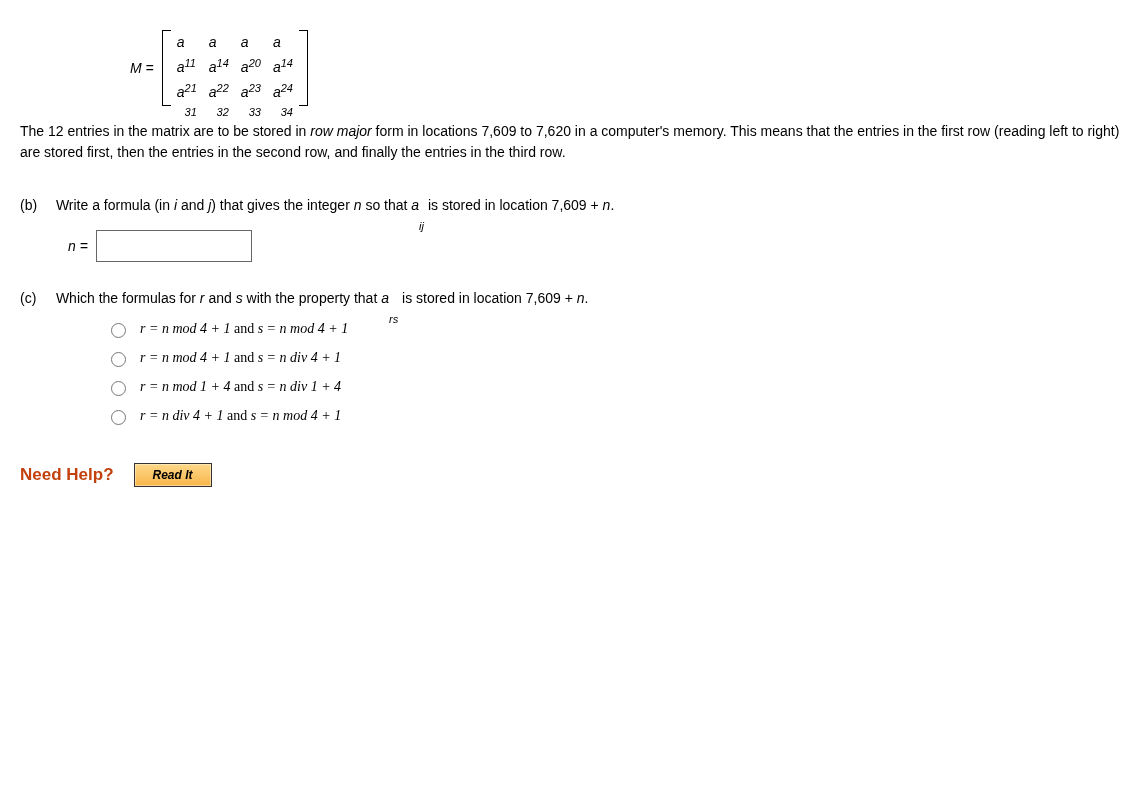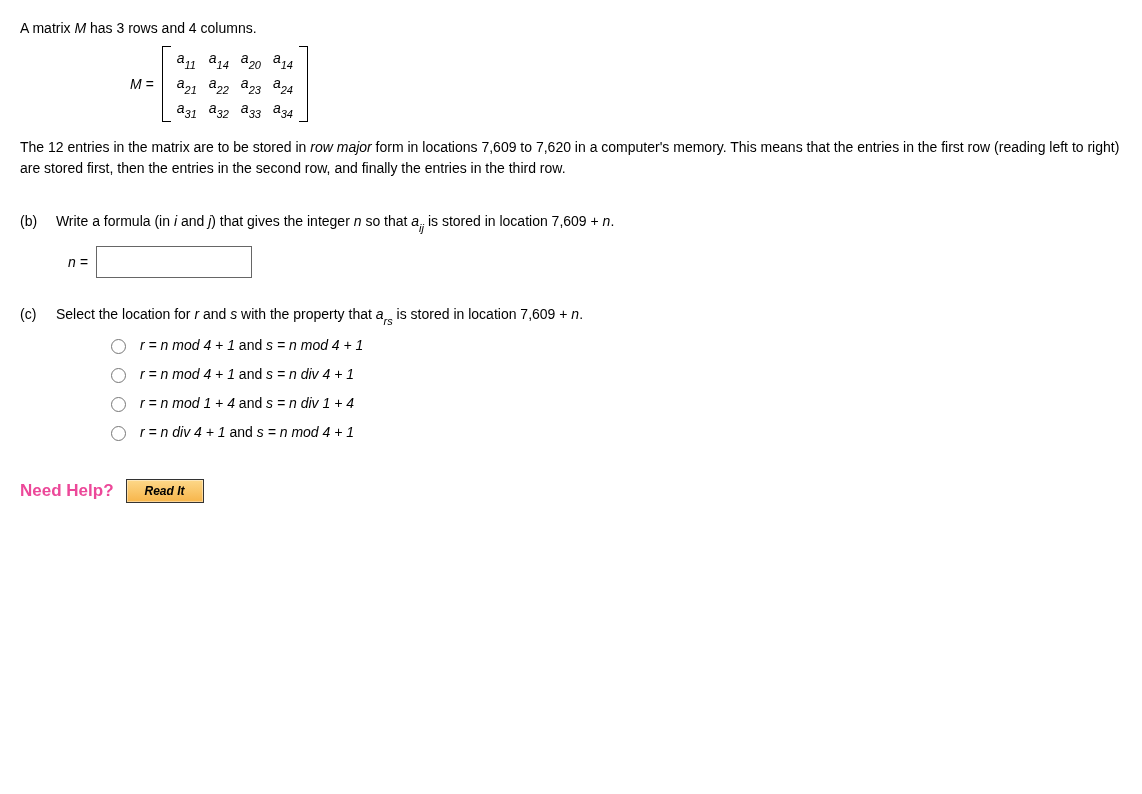--- a/index.html
+++ b/index.html
@@ -38,21 +38,21 @@
   .bracket-left { border-left: 1.5px solid #000; }
   .bracket-right { border-right: 1.5px solid #000; }
   .matrix-grid {
     display: grid;
     grid-template-columns: repeat(4, auto);
     column-gap: 12px;
     row-gap: 6px;
     padding: 4px 6px;
   }
   .entry { white-space: nowrap; }
-  .sub { font-size: 11px; vertical-align: sub; position: relative; top: 2px;}
+  .sub { font-size: 11px; vertical-align: sub; position: relative; top: 16px;}
   .para {
     margin: 12px 0 34px 0;
     line-height: 1.5;
   }
   .part {
     margin: 14px 0 28px 0;
   }
   .part-label {
     display: inline-block;
     width: 32px;
@@ -90,54 +90,51 @@
   .option-row {
     display: flex;
     align-items: center;
     margin: 11px 0;
   }
   .option-row input[type=radio] {
     margin-right: 14px;
     width: 15px;
     height: 15px;
   }
-  .option-text { font-style: italic; }
+  .option-text { font-style: italic; font-family: Liberation Serif, serif; }
   .option-text .op { font-style: normal; }
   .need-help {
     margin-top: 38px;
     display: flex;
     align-items: center;
   }
   .need-help-label {
-    color: #ec4899;
+    color: #c2410c;
     font-weight: bold;
     font-size: 17px;
-    margin-right: 12px;
+    margin-right: 20px;
   }
   .read-it-btn {
     background: linear-gradient(#fdd889, #f7b54a);
     border: 1px solid #333;
     padding: 4px 18px;
     font-size: 12px;
     font-weight: bold;
     font-family: inherit;
     cursor: pointer;
     box-shadow: inset 0 0 0 1px rgba(255,255,255,0.4);
     font-style: italic;
   }
   em.ital { font-style: italic; }
 </style>
 </head>
 <body>
 
 <div class="container">
 
-  <div class="intro">
-    <span>A matrix </span><em class="ital">M</em><span> has 3 rows and 4 columns.</span>
-  </div>
 
   <div class="matrix-block">
     <span class="matrix-label">
       <span>M</span><span> = </span>
     </span>
     <div class="matrix">
       <div class="bracket-left"></div>
       <div class="matrix-grid" id="matrix-grid">
           <span class="entry"><em class="ital">a</em><span class="sub">11</span></span>
           <span class="entry"><em class="ital">a</em><span class="sub">14</span></span>
@@ -168,21 +165,21 @@
     </span>
     <div class="n-eq-row">
       <span class="n-eq">n =</span>
       <input type="text" class="n-input" style="">
     </div>
   </div>
 
   <div class="part">
     <span class="part-label">(c)</span>
     <span class="part-body">
-      <span>Select the location for </span><em class="ital">r</em><span> and </span><em class="ital">s</em><span> with the property that </span><em class="ital"><span>a</span><span class="sub">rs</span></em><span> is stored in location 7,609 + </span><em class="ital">n</em><span>.</span>
+      <span>Which the formulas for </span><em class="ital">r</em><span> and </span><em class="ital">s</em><span> with the property that </span><em class="ital"><span>a</span><span class="sub">rs</span></em><span> is stored in location 7,609 + </span><em class="ital">n</em><span>.</span>
     </span>
     <div class="options" id="options">
         <div class="option-row">
           <input type="radio" name="partc" style="">
           <span class="option-text">r = n mod 4 + 1 <span class="op">and</span> s = n mod 4 + 1</span>
         </div>
         <div class="option-row">
           <input type="radio" name="partc" style="">
           <span class="option-text">r = n mod 4 + 1 <span class="op">and</span> s = n div 4 + 1</span>
         </div>

